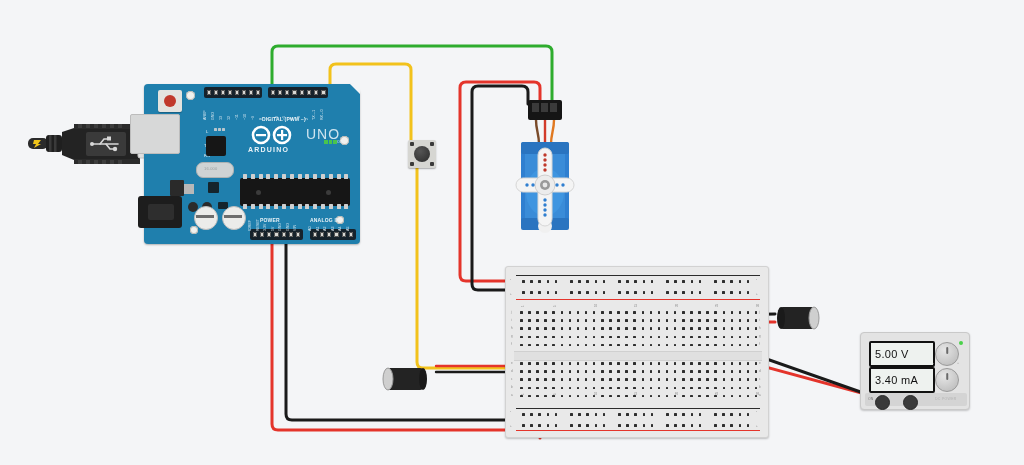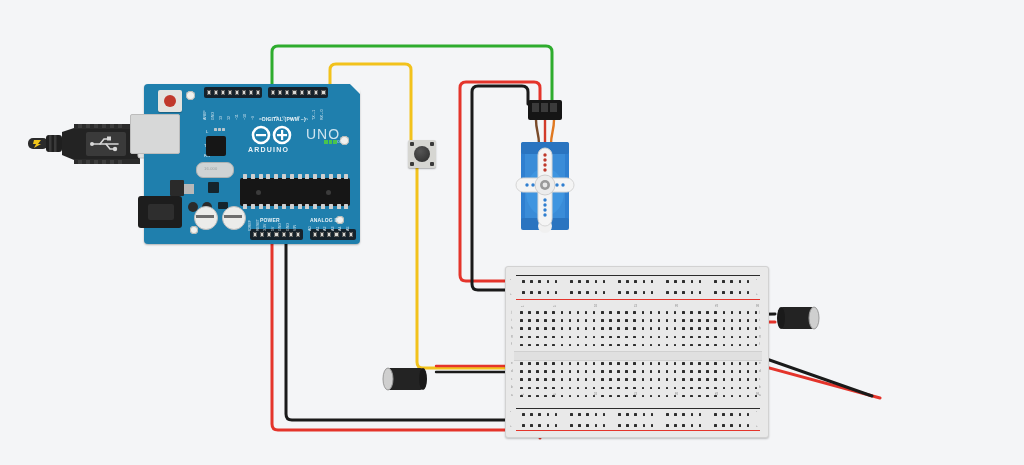--- a/index.html
+++ b/index.html
@@ -829,14 +829,30 @@
         <div class="bbhole" style="left: 200.3px; top: 127.8px;"></div>
         <div class="bbhole" style="left: 208.4px; top: 127.8px;"></div>
         <div class="bbhole" style="left: 216.5px; top: 127.8px;"></div>
         <div class="bbhole" style="left: 224.6px; top: 127.8px;"></div>
         <div class="bbhole" style="left: 232.7px; top: 127.8px;"></div>
         <div class="bbhole" style="left: 240.8px; top: 127.8px;"></div>
         <div class="bbhole" style="left: 248.9px; top: 127.8px;"></div>
       </div>
   </div>
 
+  <div id="meter" class="abs">
+    <div class="mdisp" style="left:8px;top:8px;width:58px;height:22px;">5.00 V</div>
+    <div class="mdisp" style="left:8px;top:34px;width:58px;height:22px;">3.40 mA</div>
+    <div class="knob" style="left:74px;top:9px;width:22px;height:22px;"></div>
+    <div class="knob" style="left:74px;top:35px;width:22px;height:22px;"></div>
+    <div class="abs" style="left:98px;top:8px;width:4px;height:4px;border-radius:50%;background:#4ad14a;"></div>
+    <div class="abs" style="left:72px;top:6px;width:26px;height:28px;color:#9a9a9a;font-size:3.5px;">
+      <span class="abs" style="left:0;top:22px;">-</span>
+        <span class="abs" style="right:0;top:22px;">+</span>
+    </div>
+    <div class="abs" style="left:4px;top:60px;width:102px;height:13px;background:#d4d4d4;border-radius:2px;"></div>
+    <div class="abs" style="left:7px;top:64px;font-size:3.5px;color:#777;">ON</div>
+    <div class="jack" style="left:14px;top:62px;width:13px;height:13px;"></div>
+    <div class="jack" style="left:42px;top:62px;width:13px;height:13px;"></div>
+    <div class="abs" style="left:74px;top:64px;font-size:3.5px;color:#b4b4b4;letter-spacing:.3px;">DC POWER</div>
+  </div>
 
 </div>
 
 </body></html>

